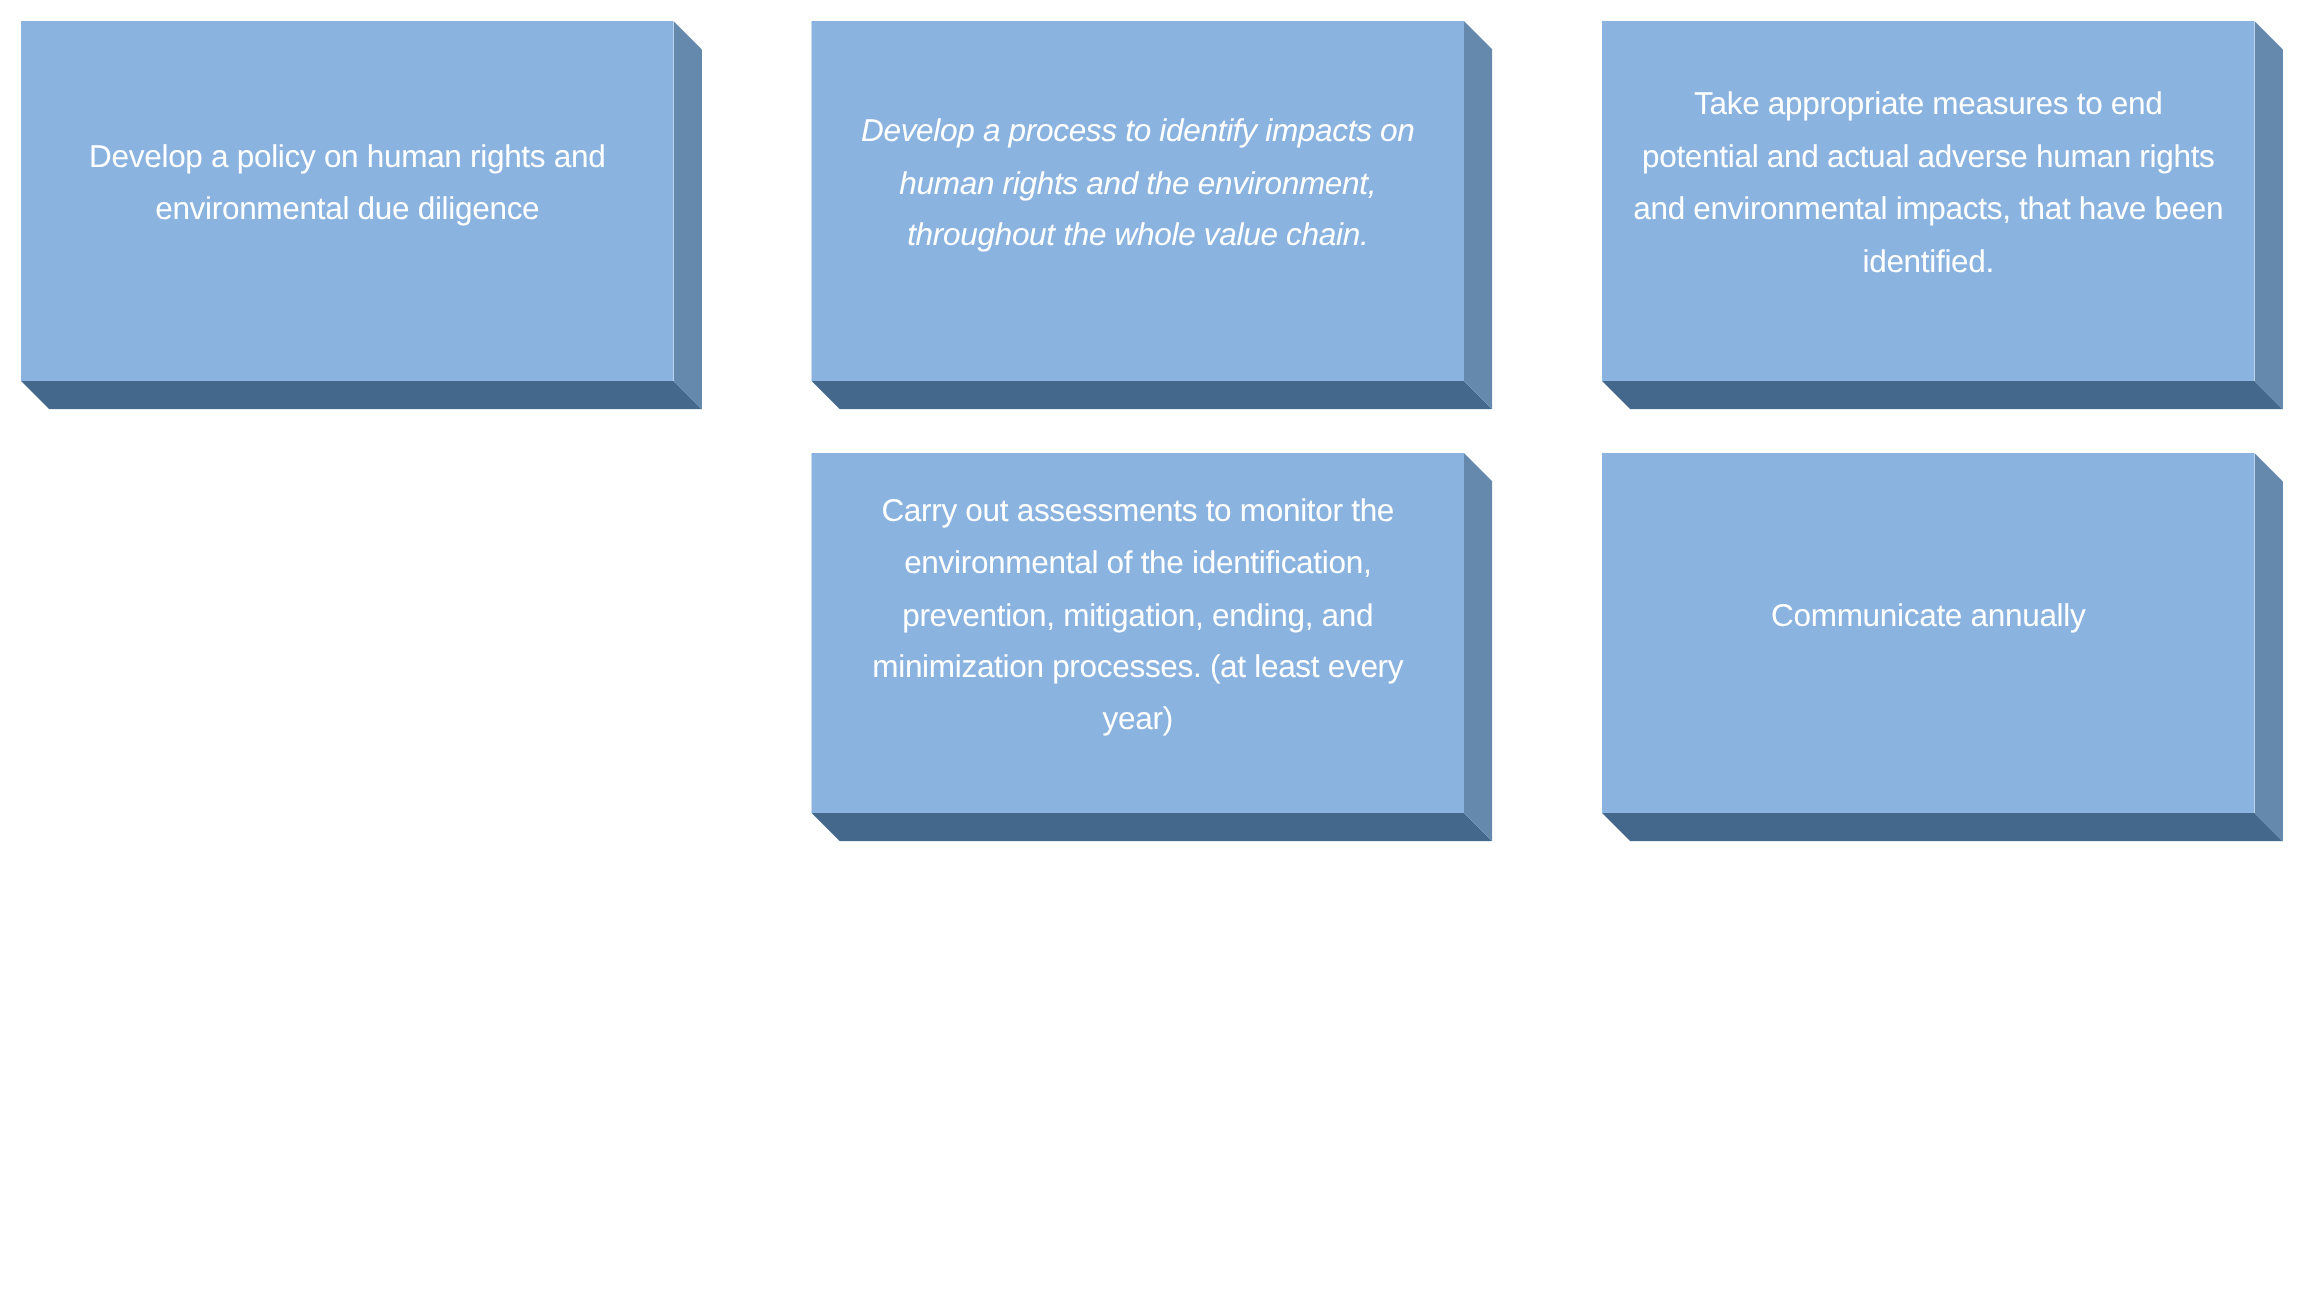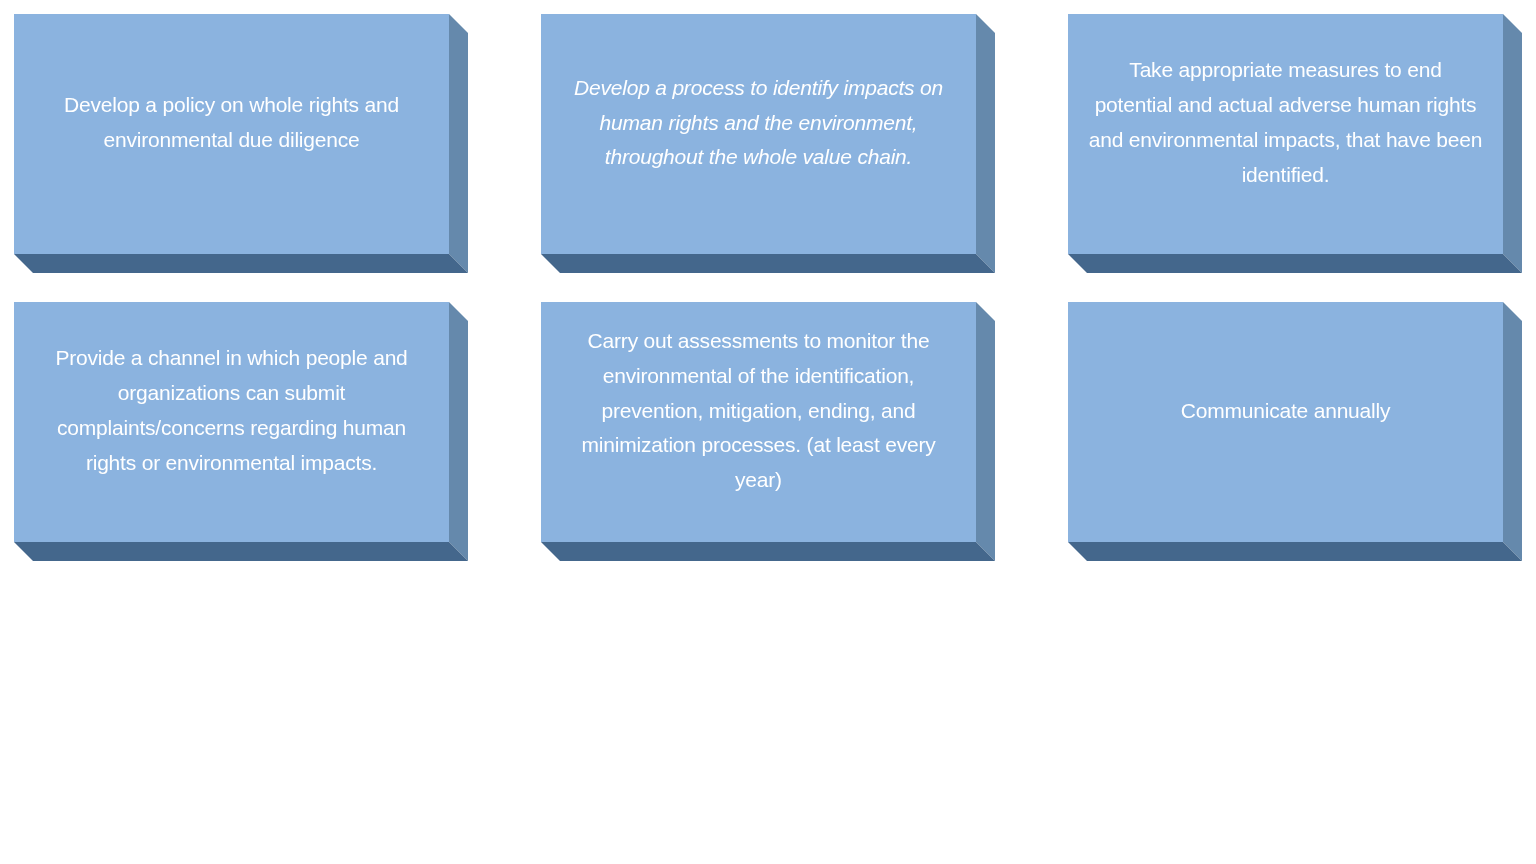--- a/index.html
+++ b/index.html
@@ -73,47 +73,40 @@
 </style>
 </head>
 <body>
 
 <div class="canvas">
 
   <div class="box3d pos-r1c1">
     <div class="side-right"></div>
     <div class="side-bottom"></div>
     <div class="face">
-      <span class="label">Develop a policy on whole rights and environmental due diligence</span>
+      <span class="label">Develop a policy on human rights and environmental due diligence</span>
     </div>
   </div>
 
   <div class="box3d pos-r1c2">
     <div class="side-right"></div>
     <div class="side-bottom"></div>
     <div class="face">
       <span class="label">Develop a process to identify impacts on human rights and the environment, throughout the whole value chain.</span>
     </div>
   </div>
 
   <div class="box3d pos-r1c3">
     <div class="side-right"></div>
     <div class="side-bottom"></div>
     <div class="face">
       <span class="label">Take appropriate measures to end potential and actual adverse human rights and environmental impacts, that have been identified.</span>
     </div>
   </div>
 
-  <div class="box3d pos-r2c1">
-    <div class="side-right"></div>
-    <div class="side-bottom"></div>
-    <div class="face">
-      <span class="label">Provide a channel in which people and organizations can submit complaints/concerns regarding human rights or environmental impacts.</span>
-    </div>
-  </div>
 
   <div class="box3d pos-r2c2">
     <div class="side-right"></div>
     <div class="side-bottom"></div>
     <div class="face">
       <span class="label">Carry out assessments to monitor the environmental of the identification, prevention, mitigation, ending, and minimization processes. (at least every year)</span>
     </div>
   </div>
 
   <div class="box3d pos-r2c3">

